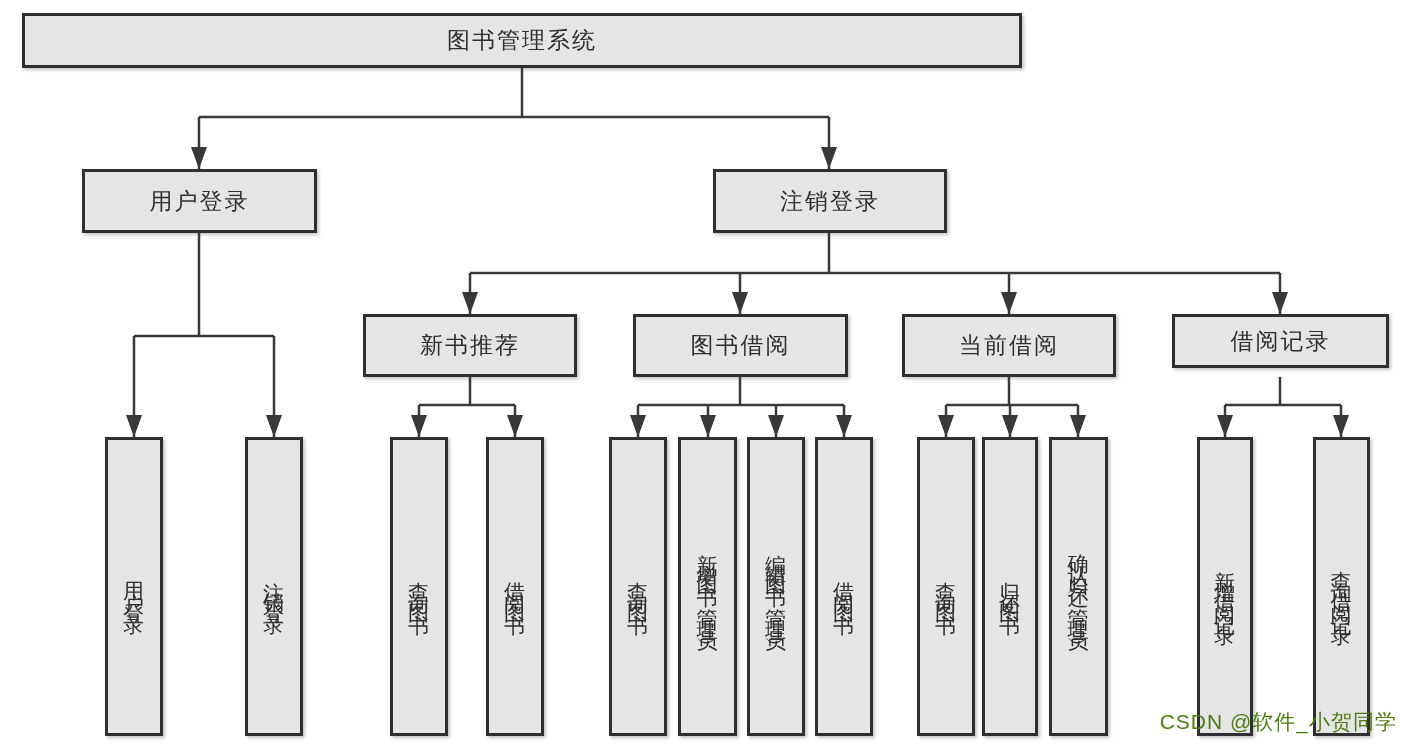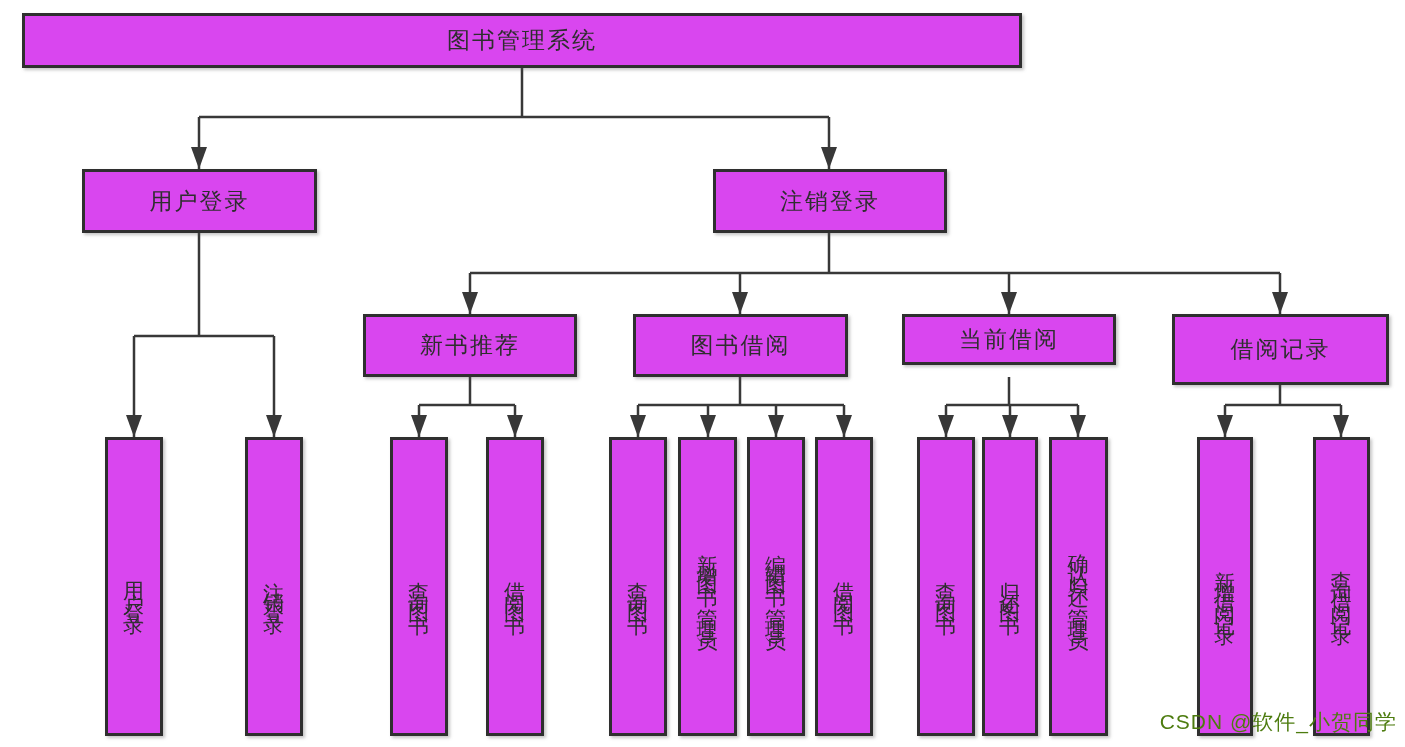--- a/index.html
+++ b/index.html
@@ -17,21 +17,21 @@
   }
   #connector-layer {
     position: absolute;
     left: 0;
     top: 0;
     z-index: 1;
   }
   .node {
     position: absolute;
     box-sizing: border-box;
-    background: #d946ef;
+    background: #e5e5e5;
     border: 3px solid #2f2f2f;
     display: flex;
     align-items: center;
     justify-content: center;
     z-index: 2;
     box-shadow: 2px 2px 3px rgba(90,90,90,0.35);
   }
   .h-node span {
     font-size: 23px;
     letter-spacing: 2px;
@@ -119,24 +119,24 @@
   <div class="node h-node" style="left:713px; top:169px; width:234px; height:64px">
     <span>注销登录</span>
   </div>
 
   <div class="node h-node" style="left:633px; top:314px; width:215px; height:63px">
     <span>图书借阅</span>
   </div>
   <div class="node h-node" style="left:363px; top:314px; width:214px; height:63px">
     <span>新书推荐</span>
   </div>
-  <div class="node h-node" style="left:902px; top:314px; width:214px; height:51px">
+  <div class="node h-node" style="left:902px; top:314px; width:214px; height:63px">
     <span>当前借阅</span>
   </div>
-  <div class="node h-node" style="left:1172px; top:314px; width:217px; height:71px">
+  <div class="node h-node" style="left:1172px; top:314px; width:217px; height:54px">
     <span>借阅记录</span>
   </div>
 
   <div class="node v-node leaf" style="left:105px; width:58px">
     <span>用户登录</span>
   </div>
   <div class="node v-node leaf" style="left:245px; width:58px">
     <span>注销登录</span>
   </div>
 

